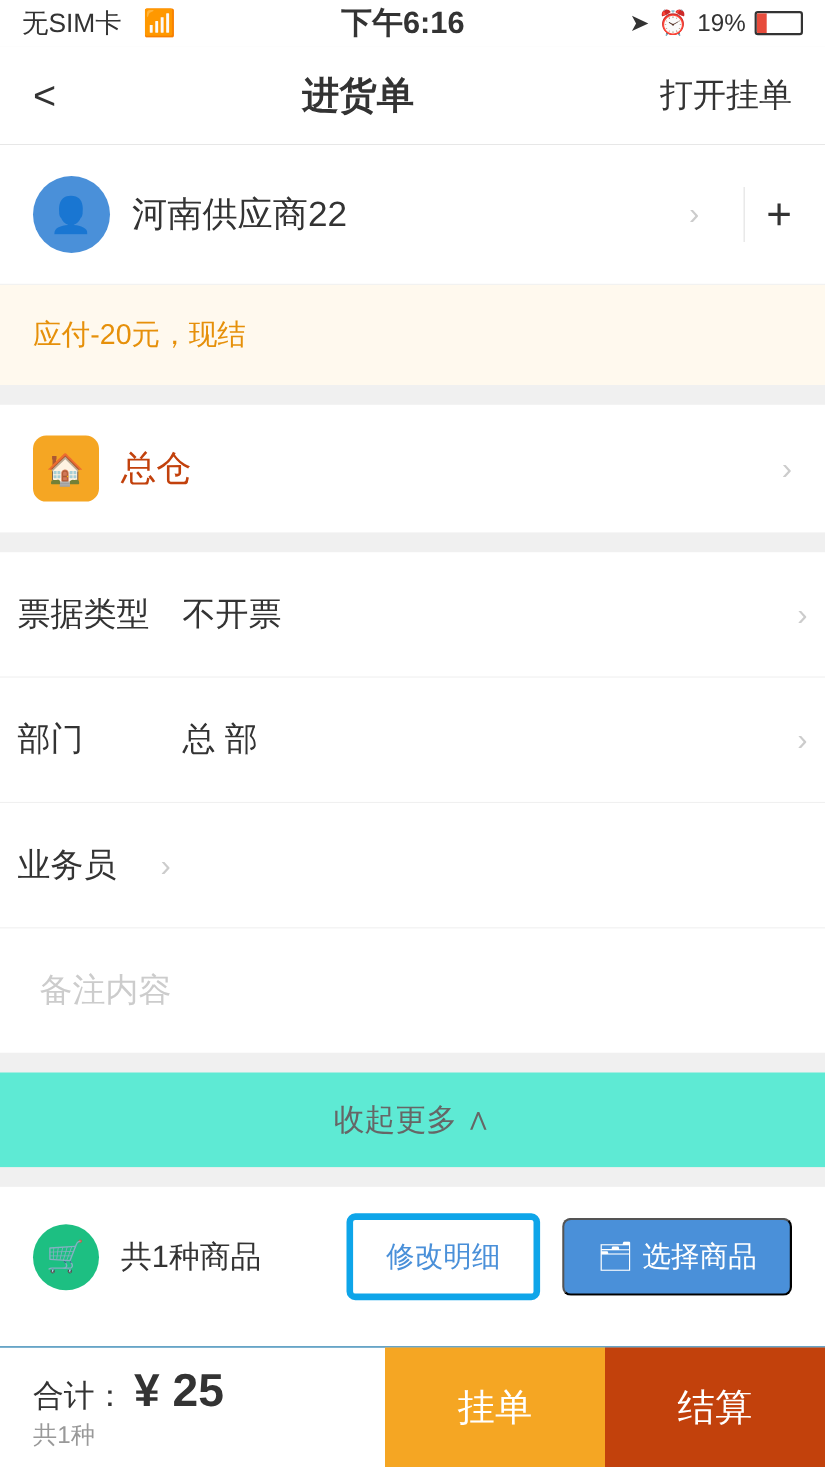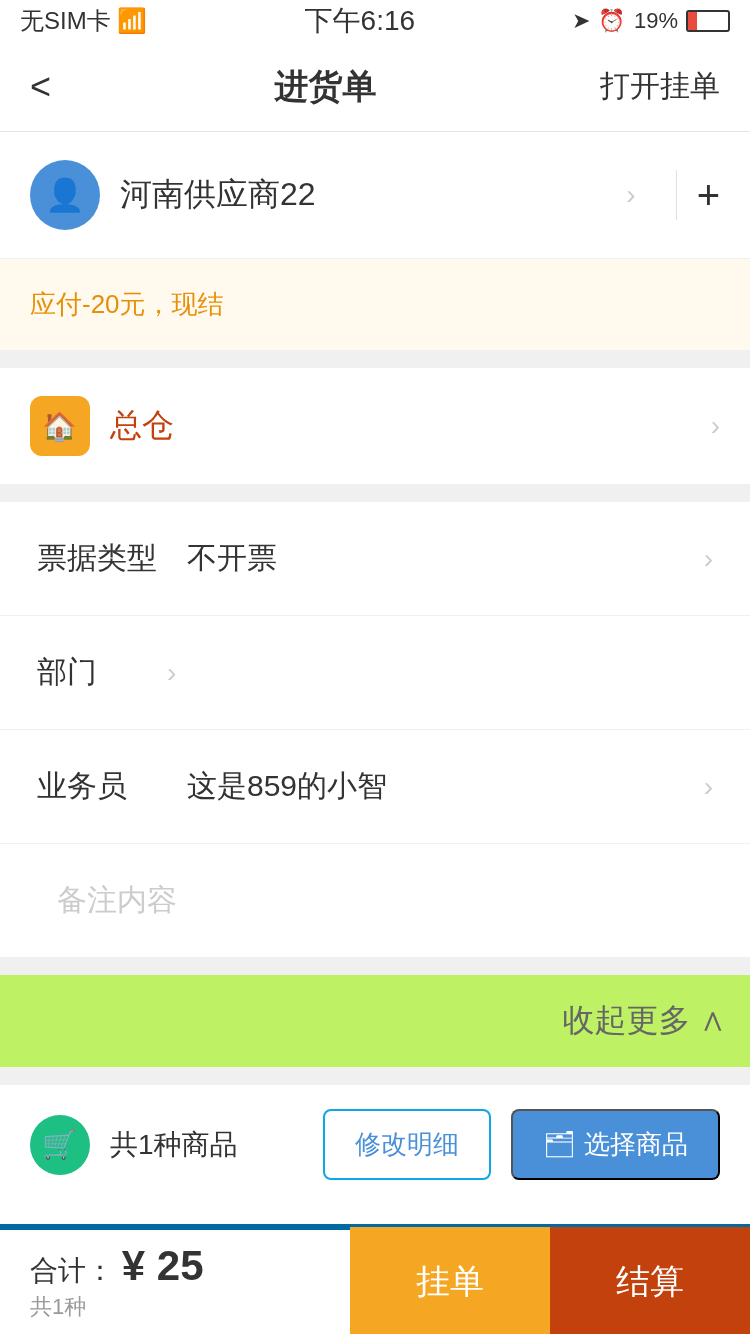--- a/index.html
+++ b/index.html
@@ -17,22 +17,22 @@
     .status-bar {
       background: #fff;
       height: 42px;
       display: flex;
       align-items: center;
       justify-content: space-between;
       padding: 0 20px;
       font-size: 24px;
       color: #333;
     }
-    .status-left { display: flex; align-items: center; gap: 7px; }
-    .status-center { font-size: 28px; font-weight: 400; }
+    .status-left { display: flex; align-items: center; gap: 20px; }
+    .status-center { font-size: 28px; font-weight: 700; }
     .status-right { display: flex; align-items: center; gap: 8px; font-size: 22px; }
 
     
     .nav-bar {
       background: #fff;
       height: 90px;
       display: flex;
       align-items: center;
       justify-content: space-between;
       padding: 0 30px;
@@ -140,21 +140,21 @@
     }
 
     
     .form-section {
       background: #fff;
       margin-bottom: 18px;
     }
     .form-row {
       display: flex;
       align-items: center;
-      padding: 36px 37px;
+      padding: 36px 16px;
       border-bottom: 1px solid #f0f0f0;
       min-height: 100px;
     }
     .form-row:last-child {
       border-bottom: none;
     }
     .form-label {
       font-size: 30px;
       color: #333;
       width: 130px;
@@ -168,24 +168,24 @@
     }
     .form-placeholder {
       flex: 1;
       font-size: 30px;
       color: #ccc;
       margin-left: 20px;
     }
 
     
     .collapse-bar {
-      background: #bef264;
-      text-align: right;
+      background: #5eead4;
+      text-align: center;
       padding: 24px;
-      font-size: 32px;
+      font-size: 28px;
       color: #666;
     }
 
     
     .product-header {
       background: #fff;
       display: flex;
       align-items: center;
       padding: 24px 30px;
       gap: 20px;
@@ -201,21 +201,21 @@
       color: #fff;
       font-size: 28px;
       flex-shrink: 0;
     }
     .product-count-text {
       flex: 1;
       font-size: 28px;
       color: #333;
     }
     .btn-outline {
-      border: 2px solid #0ea5e9;
+      border: 6px solid #0ea5e9;
       color: #4a90d9;
       background: #fff;
       padding: 16px 30px;
       border-radius: 8px;
       font-size: 26px;
       cursor: pointer;
     }
     .btn-primary {
       background: #4a90d9;
       color: #fff;
@@ -271,21 +271,21 @@
       font-size: 32px;
     }
     .bottom-bar {
       position: fixed;
       bottom: 0;
       width: 750px;
       height: 110px;
       display: flex;
       align-items: center;
       background: #fff;
-      border-top: 6px solid #0369a1;
+      border-top: 1px solid #0369a1;
     }
     .total-area {
       flex: 1;
       padding: 0 30px;
     }
     .total-amount {
       font-size: 42px;
       font-weight: 600;
       color: #333;
     }
@@ -369,26 +369,26 @@
 <div class="form-section">
 
   <div class="form-row">
     <span class="form-label">票据类型</span>
     <span class="form-value">不开票</span>
     <span class="row-arrow">›</span>
   </div>
 
   <div class="form-row">
     <span class="form-label">部门</span>
+    <span class="form-value">总 部</span>
     <span class="row-arrow">›</span>
   </div>
 
   <div class="form-row">
     <span class="form-label">业务员</span>
-    <span class="form-value">这是859的小智</span>
     <span class="row-arrow">›</span>
   </div>
 
   <div class="form-row">
     <span class="form-placeholder">备注内容</span>
   </div>
 </div>
 
 <div class="collapse-bar">
   <span>收起更多 ∧</span>

